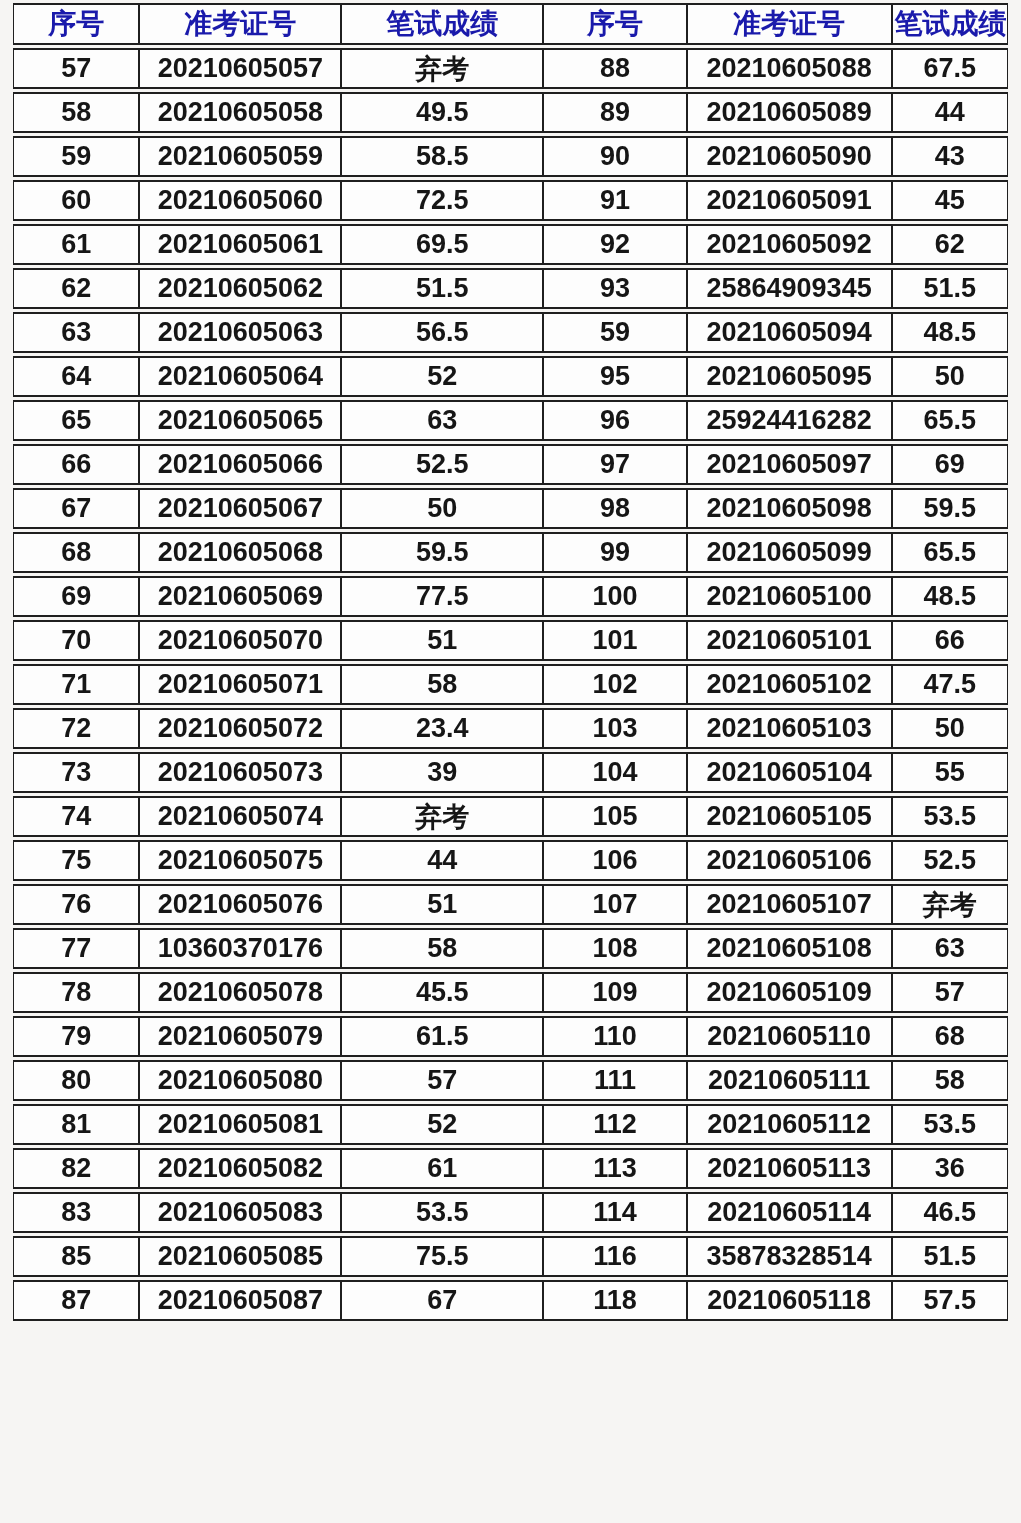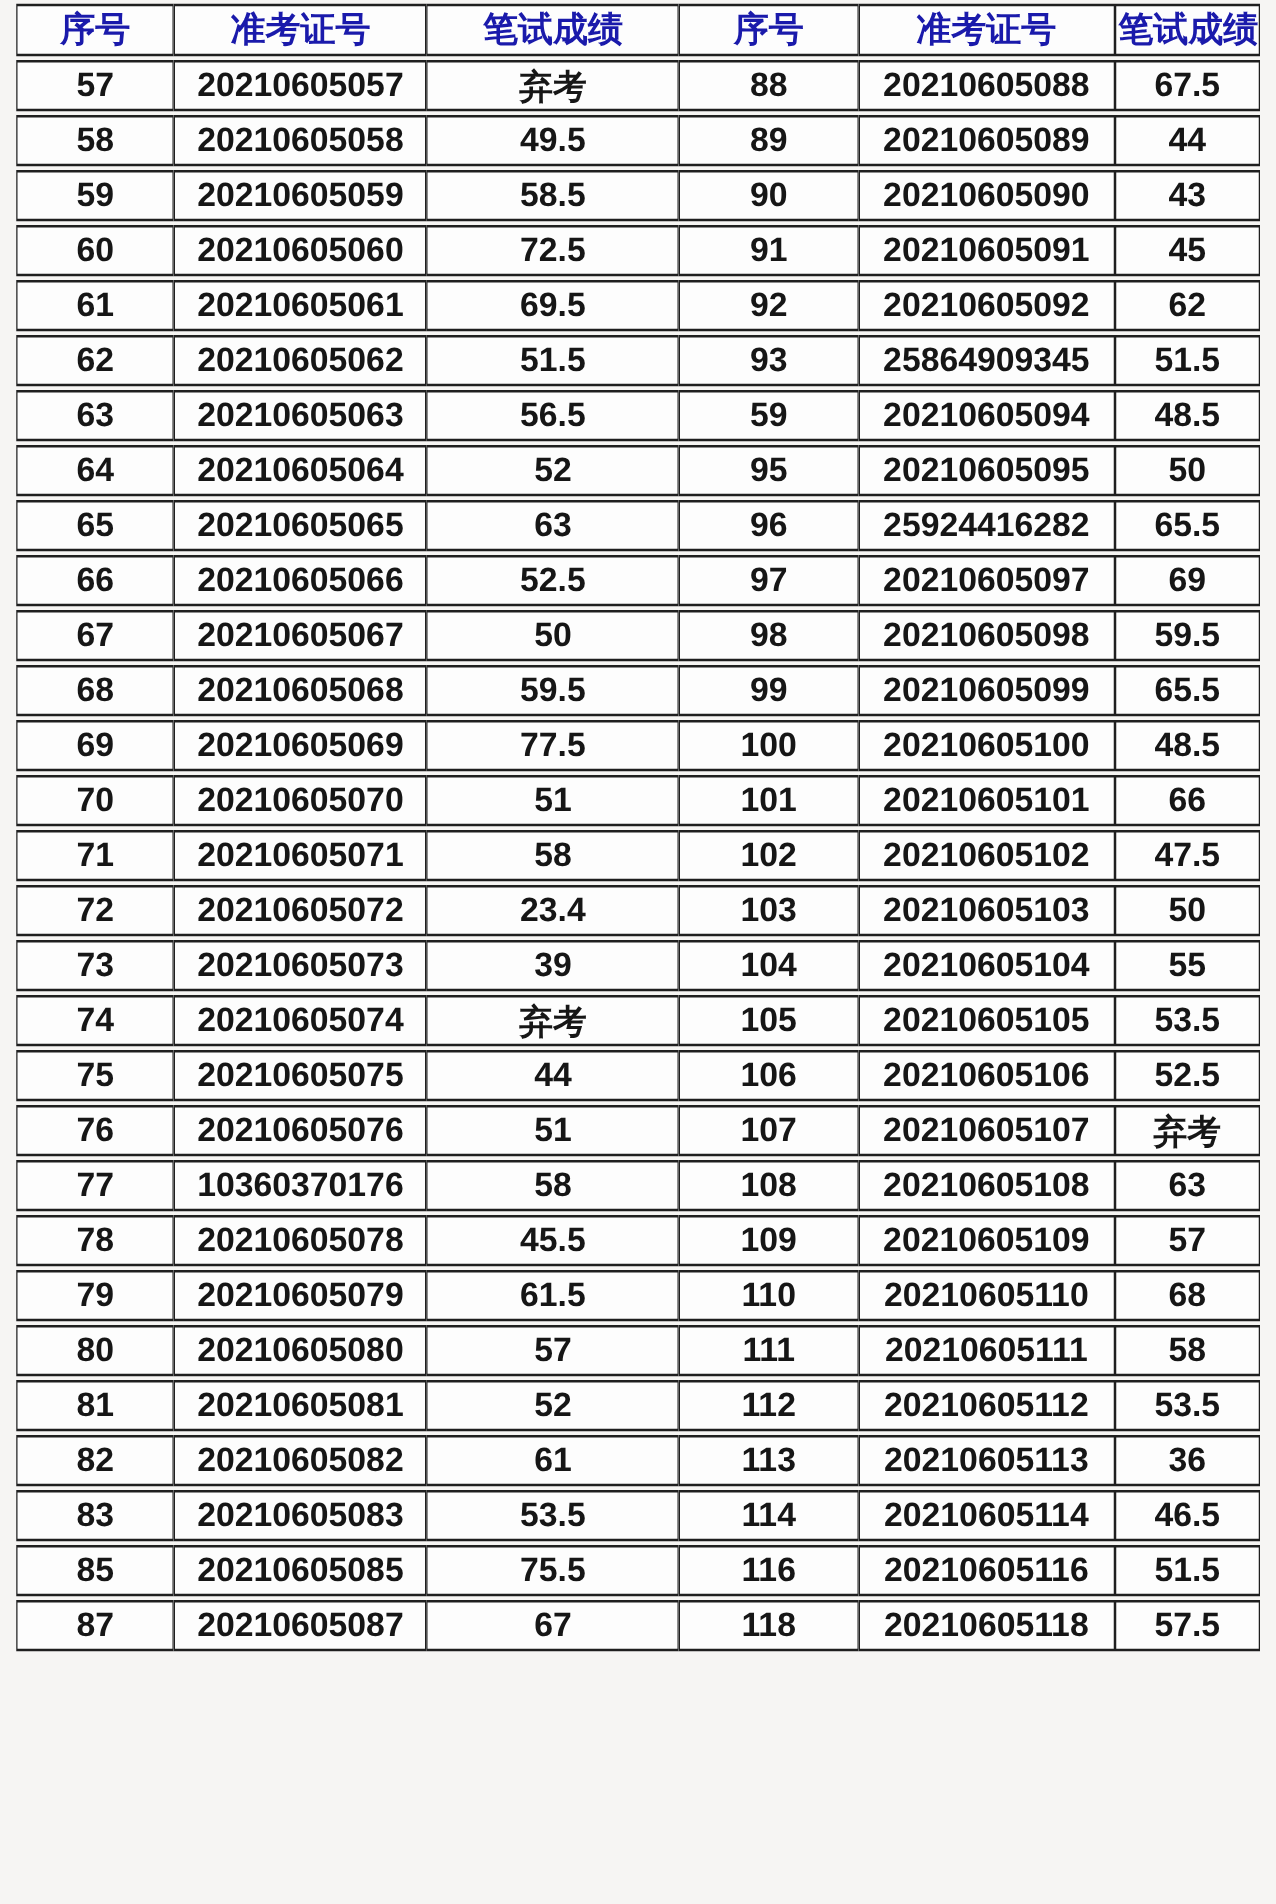--- a/index.html
+++ b/index.html
@@ -294,21 +294,21 @@
           <td>53.5</td>
           <td>114</td>
           <td>20210605114</td>
           <td>46.5</td>
         </tr>
         <tr>
           <td>85</td>
           <td>20210605085</td>
           <td>75.5</td>
           <td>116</td>
-          <td>20210605116</td>
+          <td>35878328514</td>
           <td>51.5</td>
         </tr>
         <tr>
           <td>87</td>
           <td>20210605087</td>
           <td>67</td>
           <td>118</td>
           <td>20210605118</td>
           <td>57.5</td>
         </tr>

